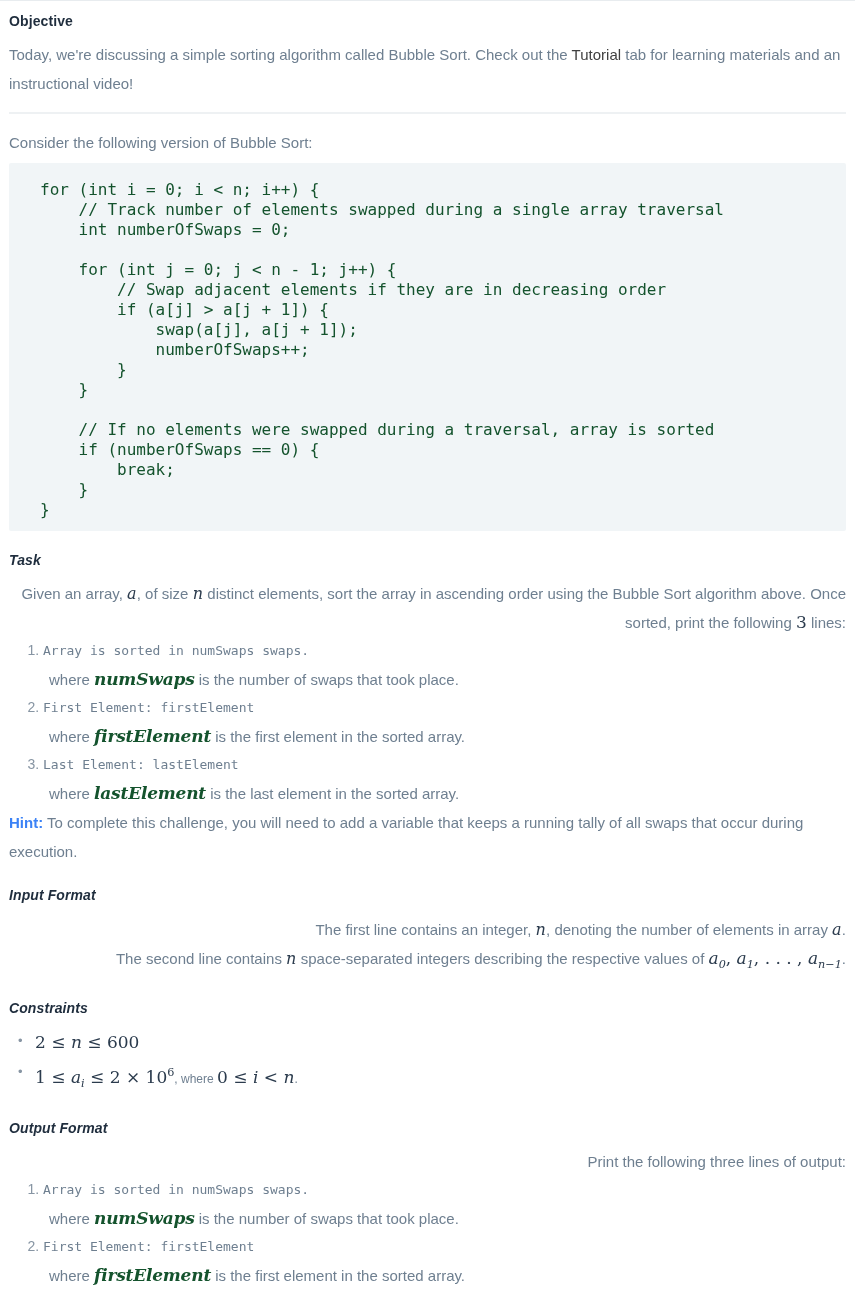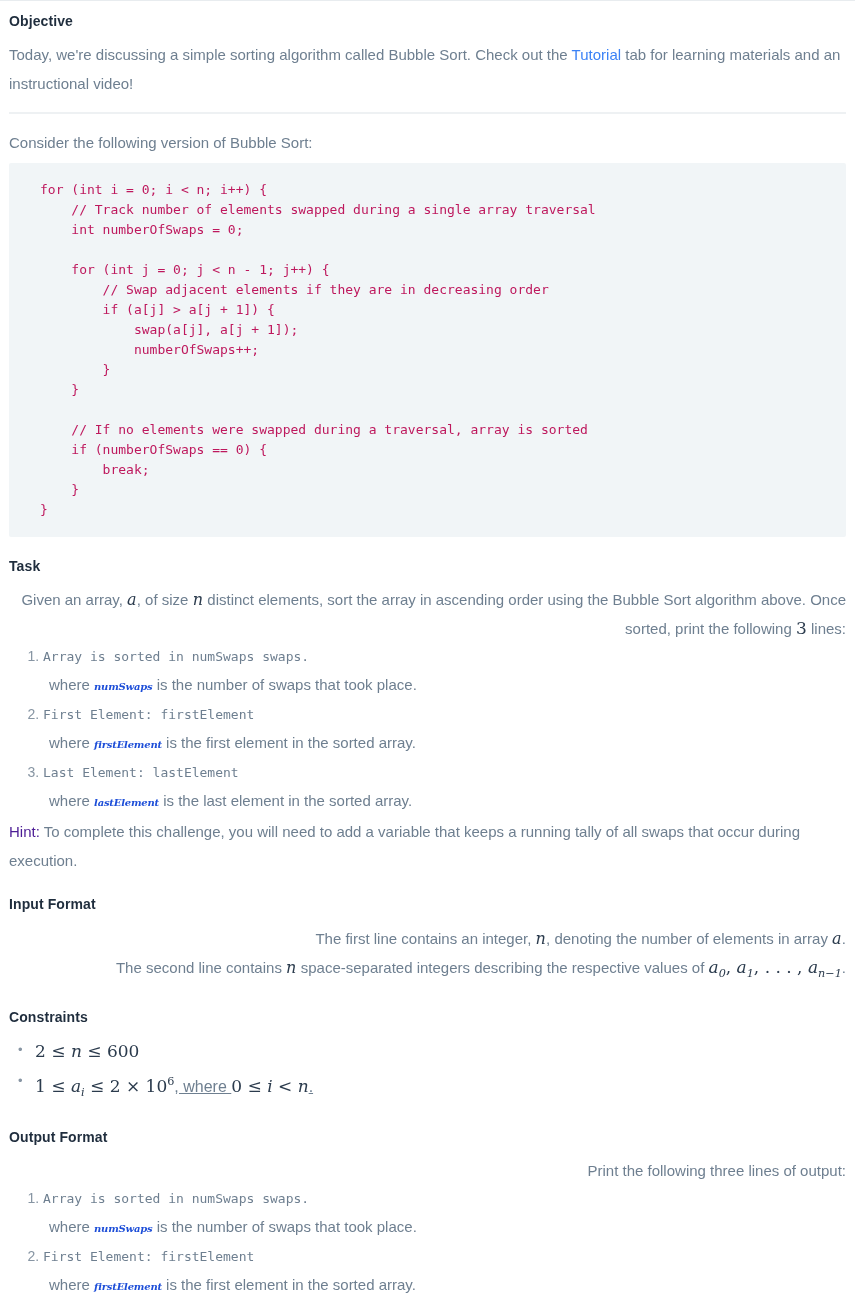--- a/index.html
+++ b/index.html
@@ -36,36 +36,37 @@
     font-family: "Liberation Sans", sans-serif;
     font-size: 14px;
     font-weight: bold;
     color: #1f2d3d;
     margin: 0 0 10px 0;
     line-height: 1.3;
     letter-spacing: 0.1px;
   }
   h2.section.spaced {
     margin-top: 20px;
+    font-style: italic;
   }
   p.body {
     font-size: 15px;
     line-height: 29px;
     margin: 0 0 6px 0;
     color: #6e7f90;
     font-weight: 400;
   }
   p.tight { margin-bottom: 0; text-align: right; }
   a.link {
+    color: #404040;
+    text-decoration: none;
+  }
+  .strong-dark {
     color: #3b82f6;
-    text-decoration: none;
-  }
-  .strong-dark {
-    color: #4c1d95;
-    font-weight: normal;
+    font-weight: bold;
   }
   
   .math {
     font-family: "DejaVu Serif", "Liberation Serif", serif;
     font-style: italic;
     color: #2b3b4d;
     font-size: 16px;
     letter-spacing: 0.2px;
   }
   .mathblock {
@@ -74,33 +75,33 @@
     font-size: 17px;
   }
   .mathblock i { font-style: italic; }
   .mathblock .num { font-style: normal; }
   .mathblock sub { font-size: 66%; font-style: italic; }
   .mathblock sup { font-size: 66%; font-style: normal; }
   .mathname {
     font-family: "DejaVu Serif", "Liberation Serif", serif;
     font-style: italic;
     font-weight: bold;
-    color: #1d4ed8;
-    font-size: 10px;
+    color: #14532d;
+    font-size: 17px;
     letter-spacing: -0.2px;
   }
   
   pre.codeblock {
     background: #f1f5f7;
     margin: 0;
-    padding: 17px 0 17px 31px;
+    padding: 17px 0 11px 31px;
     font-family: "DejaVu Sans Mono", "Liberation Mono", monospace;
-    font-size: 13px;
+    font-size: 16px;
     line-height: 20px;
-    color: #be185d;
+    color: #14532d;
     white-space: pre;
     overflow: hidden;
     border-radius: 2px;
   }
   code.inline {
     font-family: "DejaVu Sans Mono", "Liberation Mono", monospace;
     font-size: 13px;
     color: #6e7f90;
     letter-spacing: 0;
   }
@@ -142,23 +143,22 @@
   }
   ul.constraints > li::before {
     content: "\2022";
     position: absolute;
     left: -17px;
     top: -1px;
     color: #8795a3;
     font-size: 13px;
   }
   .note {
-    font-size: 16px;
-    color: #6e7f90;
-    text-decoration: underline;
+    font-size: 12px;
+    color: #6e7f90;
   }
 </style>
 </head>
 <body>
 
 <div class="page">
 
   <div class="top-rule"></div>
 
   <h2 class="section">Objective</h2>

